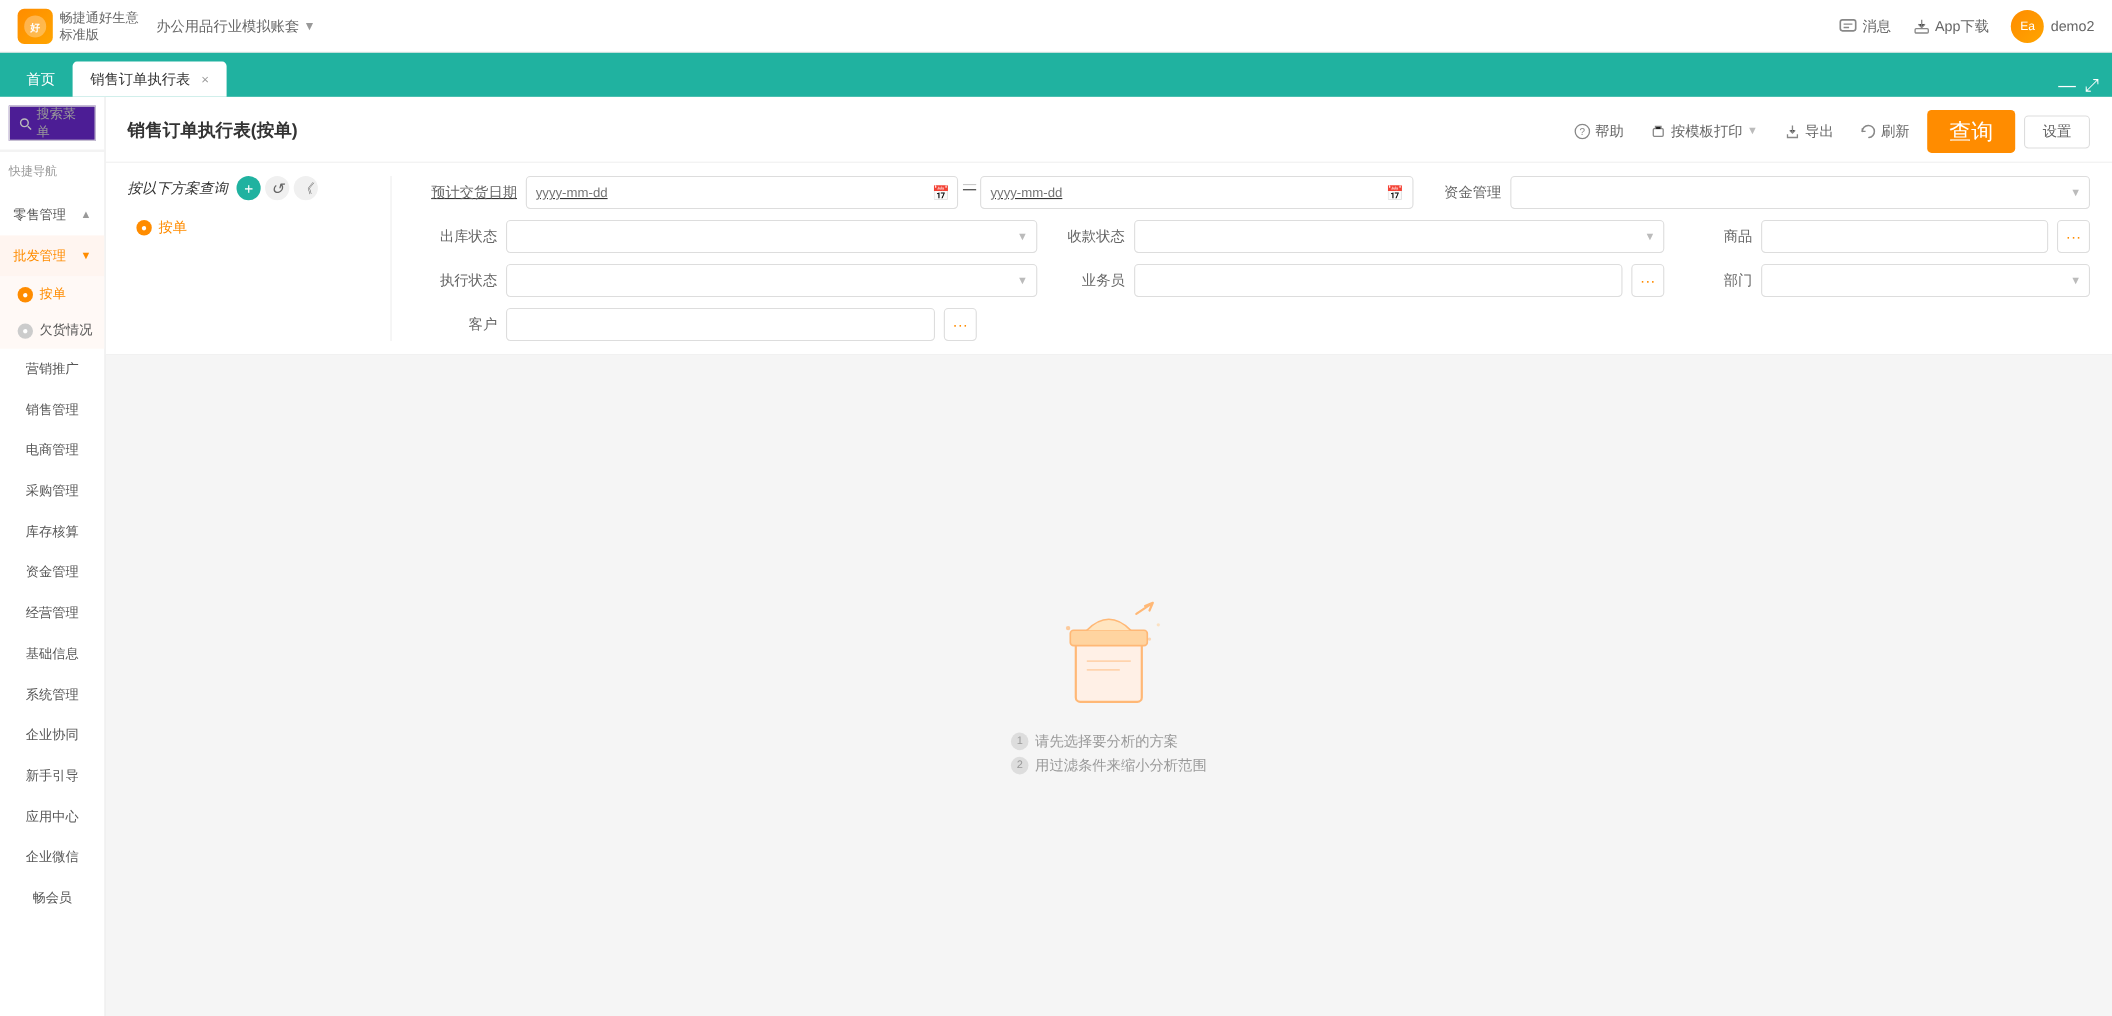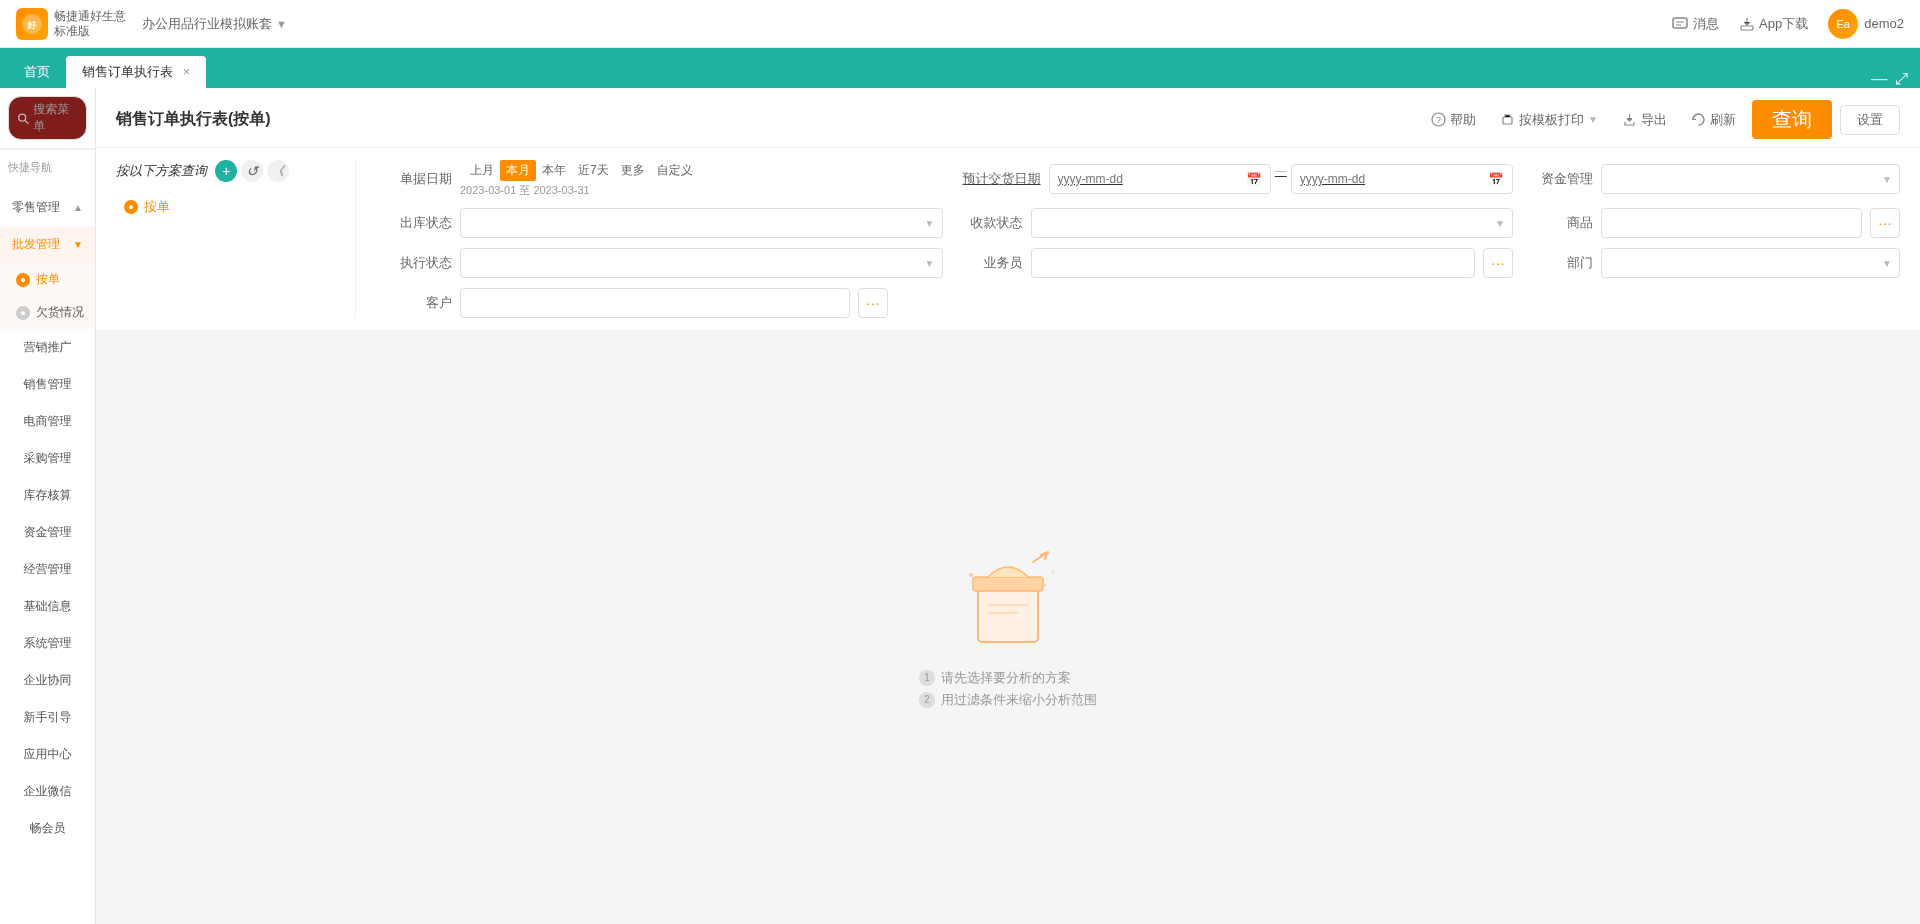--- a/index.html
+++ b/index.html
@@ -138,24 +138,24 @@
       flex-direction: column;
       overflow-y: auto;
       flex-shrink: 0;
     }
     .sidebar-search {
       padding: 8px;
       border-bottom: 1px solid #f0f0f0;
     }
     .sidebar-search-btn {
       width: 100%;
-      height: 44px;
-      background: #7f1d1d;
+      height: 32px;
+      background: #4c1d95;
       border: 1px solid #ddd;
-      border-radius: 13px;
+      border-radius: 0;
       display: flex;
       align-items: center;
       gap: 4px;
       padding: 0 8px;
       cursor: pointer;
       color: #999;
       font-size: 12px;
     }
     .sidebar-nav {
       padding: 4px 0;
@@ -747,36 +747,20 @@
               <span>按单</span>
             </div>
           </div>
         </div>
 
         <div class="filter-right">
           <div class="filter-rows">
 
             <div class="filter-row">
 
-              <div class="filter-field" style="flex:1.5;">
-                <span class="filter-label">单据日期</span>
-                <div style="flex:1;display:flex;flex-direction:column;gap:2px;">
-                  <div style="display:flex;align-items:center;gap:2px;">
-                    <div class="date-quick-btns">
-                      <button class="date-quick-btn">上月</button>
-                      <button class="date-quick-btn active">本月</button>
-                      <button class="date-quick-btn">本年</button>
-                      <button class="date-quick-btn">近7天</button>
-                      <button class="date-quick-btn">更多</button>
-                      <button class="date-quick-btn">自定义</button>
-                    </div>
-                  </div>
-                  <div style="font-size:11px;color:#999;">2023-03-01 至 2023-03-31</div>
-                </div>
-              </div>
 
               <div class="filter-field" style="flex:1.5;text-decoration:underline;">
                 <span class="filter-label">预计交货日期</span>
                 <div class="filter-date-range">
                   <div class="date-input-wrap">
                     <input type="text" class="filter-date-input" placeholder="yyyy-mm-dd" style="">
                     <span class="date-cal-icon">📅</span>
                   </div>
                   <span class="date-separator">—</span>
                   <div class="date-input-wrap">

